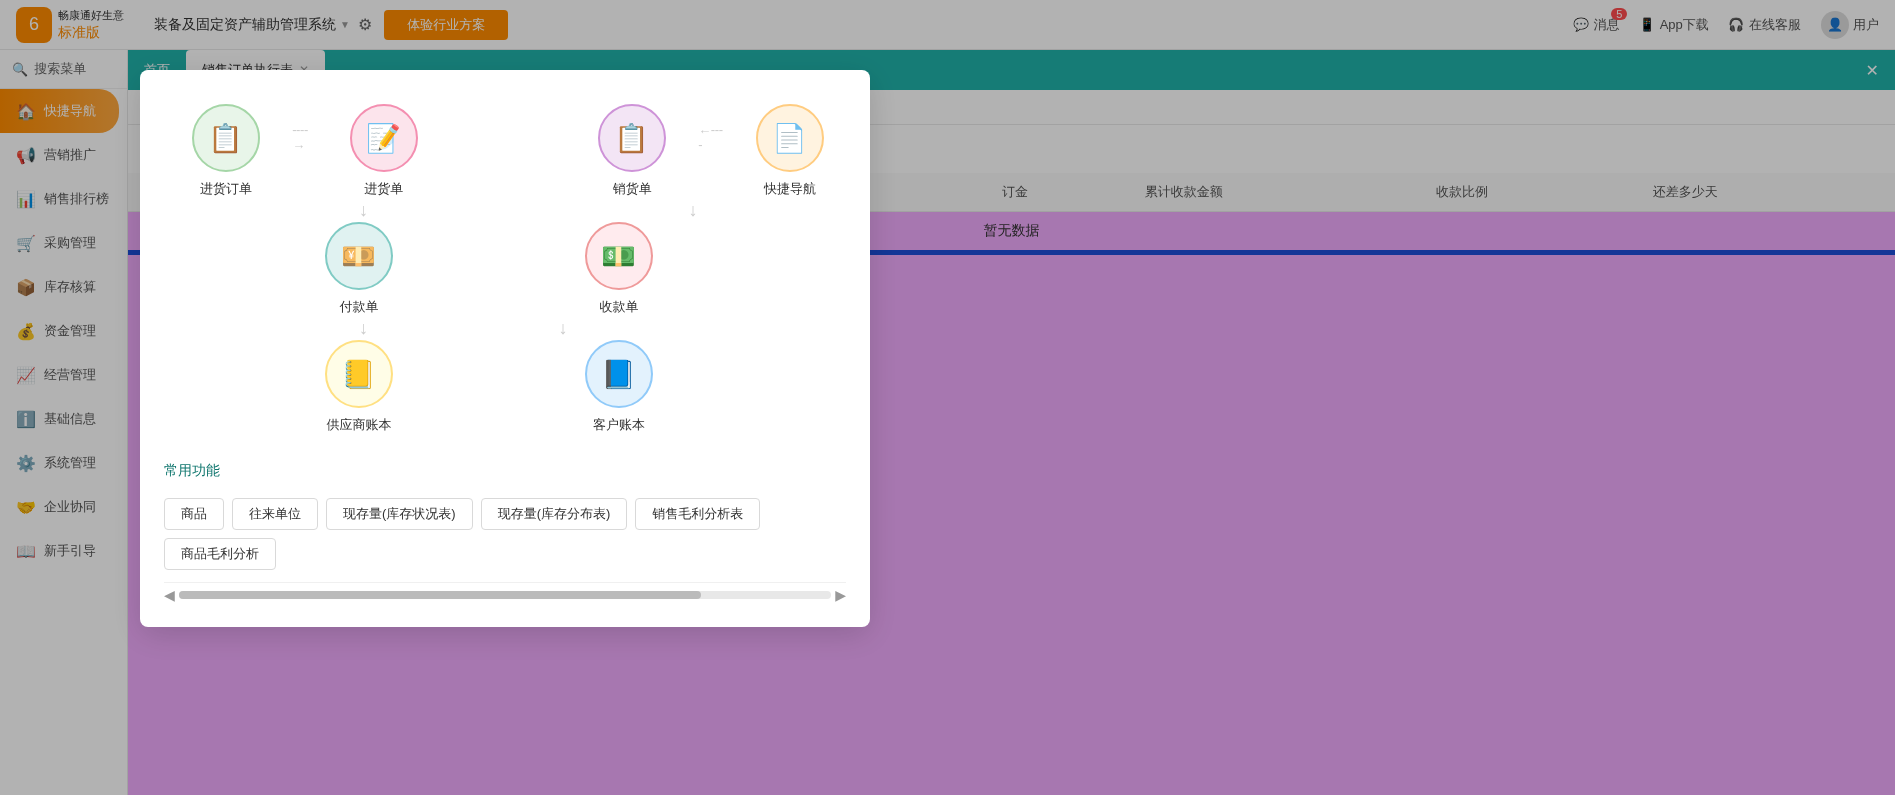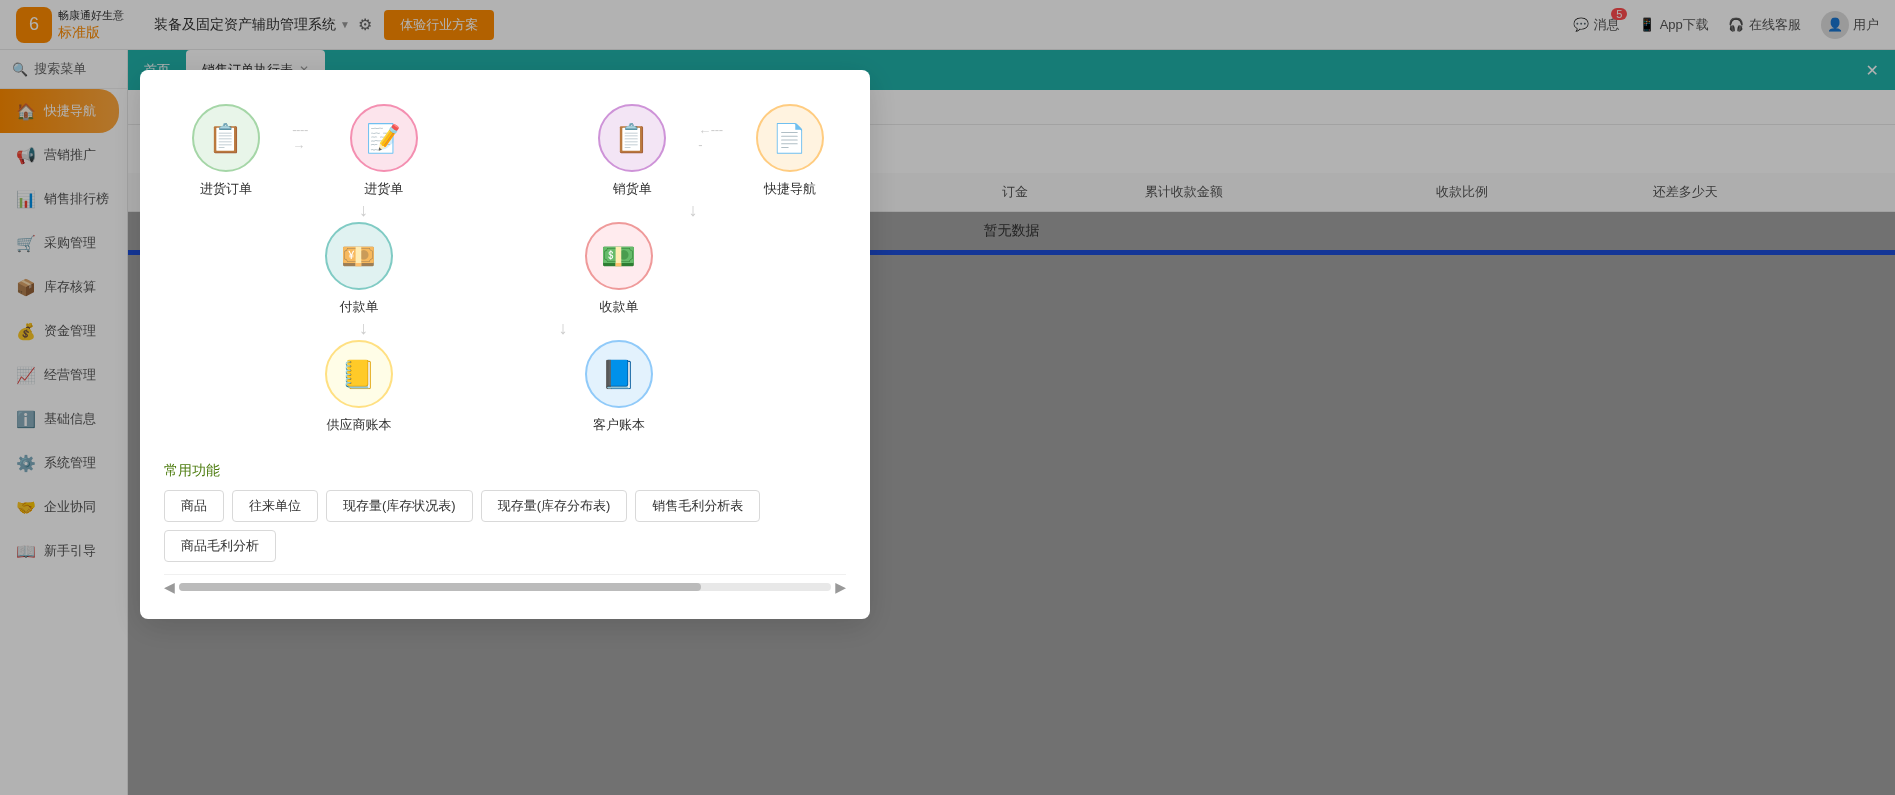--- a/index.html
+++ b/index.html
@@ -13,21 +13,21 @@
     .content { flex: 1; display: flex; flex-direction: column; background: #f0f2f5; overflow: hidden; }
 
     
     .logo-area { display: flex; align-items: center; width: 128px; flex-shrink: 0; }
     .logo-icon { width: 36px; height: 36px; background: #ff8c00; border-radius: 8px; display: flex; align-items: center; justify-content: center; color: white; font-size: 18px; margin-right: 6px; }
     .logo-text { font-size: 11px; color: #333; line-height: 1.3; }
     .system-title { display: flex; align-items: center; margin-left: 10px; font-size: 14px; color: #333; font-weight: 500; }
     .system-title-text { margin-right: 4px; }
     .dropdown-arrow { color: #999; font-size: 10px; margin-right: 8px; }
     .gear-btn { background: none; border: none; cursor: pointer; color: #666; font-size: 16px; margin-right: 12px; }
-    .trial-btn { background: #ff8c00; color: white; border: none; border-radius: 4px; padding: 6px 16px; cursor: pointer; font-size: 13px; }
+    .trial-btn { background: #ff8c00; color: white; border: none; border-radius: 4px; padding: 6px 23px; cursor: pointer; font-size: 13px; }
     .top-right { margin-left: auto; display: flex; align-items: center; gap: 20px; }
     .top-icon-item { display: flex; align-items: center; gap: 4px; cursor: pointer; color: #555; font-size: 13px; position: relative; }
     .badge { background: #ff4d4f; color: white; border-radius: 10px; padding: 0 5px; font-size: 11px; position: absolute; top: -8px; right: -8px; }
     .user-avatar { width: 28px; height: 28px; border-radius: 50%; background: #ddd; display: flex; align-items: center; justify-content: center; font-size: 13px; color: #666; }
 
     
     .tab-bar { display: flex; background: #20b2aa; height: 40px; align-items: center; flex-shrink: 0; }
     .tab-item { padding: 0 16px; height: 40px; display: flex; align-items: center; cursor: pointer; color: rgba(255,255,255,0.8); font-size: 13px; }
     .tab-item.home { color: white; }
     .tab-item.active { background: white; color: #333; border-radius: 4px 4px 0 0; position: relative; }
@@ -44,21 +44,21 @@
     .content-header { background: #fff; padding: 8px 16px; display: flex; align-items: center; gap: 12px; border-bottom: 1px solid #e8e8e8; flex-shrink: 0; }
     .help-btn, .print-btn, .export-btn, .refresh-btn { background: none; border: none; cursor: pointer; color: #666; font-size: 13px; display: flex; align-items: center; gap: 4px; }
     .query-area { background: #fff; padding: 8px 16px; display: flex; align-items: center; gap: 12px; flex-shrink: 0; flex-wrap: wrap; }
     .date-input { border: 1px solid #d9d9d9; border-radius: 4px; padding: 5px 10px; font-size: 13px; color: #bbb; width: 140px; }
     .status-select { border: 1px solid #d9d9d9; border-radius: 4px; padding: 5px 10px; font-size: 13px; color: #333; width: 180px; }
     .query-btn { background: #ff8c00; color: white; border: none; border-radius: 4px; padding: 6px 20px; cursor: pointer; font-size: 13px; }
     .setting-btn { background: #fff; color: #ff8c00; border: 1px solid #ff8c00; border-radius: 4px; padding: 6px 12px; cursor: pointer; font-size: 13px; }
     .more-conditions { color: #666; font-size: 13px; padding: 4px 8px; cursor: pointer; }
 
     
-    .table-area { flex: 1; overflow: auto; background: #a3a3a3; margin: 0; }
+    .table-area { flex: 1; overflow: auto; background: #f0abfc; margin: 0; }
     .table { width: 100%; border-collapse: collapse; }
     .table th { background: #fafafa; border-bottom: 1px solid #e8e8e8; padding: 10px 12px; text-align: left; color: #555; font-weight: 500; white-space: nowrap; }
     .table td { border-bottom: 5px solid #1d4ed8; padding: 10px 12px; color: #333; }
 
     
     .modal-overlay { position: fixed; top: 0; left: 0; right: 0; bottom: 0; background: rgba(0,0,0,0.3); z-index: 100; display: flex; align-items: flex-start; justify-content: flex-start; }
     .modal { background: white; border-radius: 8px; width: 730px; padding: 24px; margin-top: 70px; margin-left: 140px; position: relative; box-shadow: 0 8px 32px rgba(0,0,0,0.15); }
 
     
     .flow-diagram { display: flex; flex-direction: column; align-items: flex-start; padding: 10px 0 20px; }
@@ -73,21 +73,21 @@
     .flow-circle.red { background: #ffebee; color: #f44336; border: 2px solid #ef9a9a; }
     .flow-circle.yellow { background: #fffde7; color: #ffc107; border: 2px solid #ffe082; }
     .flow-circle.lightblue { background: #e3f2fd; color: #2196f3; border: 2px solid #90caf9; }
     .flow-label { font-size: 13px; color: #333; }
     .flow-arrow-v { font-size: 18px; color: #ccc; text-align: center; height: 24px; line-height: 24px; margin-left: 65px; }
     .flow-arrow-v2 { font-size: 18px; color: #ccc; text-align: center; height: 24px; line-height: 24px; }
     .dashed-arrow { color: #ccc; font-size: 13px; margin: 0 4px; letter-spacing: -2px; margin-bottom: 28px; }
 
     
     .common-functions { margin-top: 8px; }
-    .common-title { font-size: 14px; color: #4d7c0f; font-weight: 500; margin-bottom: 10px; }
+    .common-title { font-size: 14px; color: #0f766e; font-weight: 500; margin-bottom: 18px; }
     .func-buttons { display: flex; flex-wrap: wrap; gap: 8px; margin-bottom: 8px; }
     .func-btn { border: 1px solid #d9d9d9; background: white; border-radius: 4px; padding: 6px 16px; font-size: 13px; color: #333; cursor: pointer; }
 
     
     .modal-scroll { border-top: 1px solid #f0f0f0; margin-top: 12px; padding-top: 4px; display: flex; align-items: center; gap: 4px; }
     .scroll-track { flex: 1; height: 8px; background: #e8e8e8; border-radius: 4px; }
     .scroll-thumb { width: 80%; height: 8px; background: #bbb; border-radius: 4px; }
     .scroll-arrow { color: #999; cursor: pointer; font-size: 14px; }
 
     

